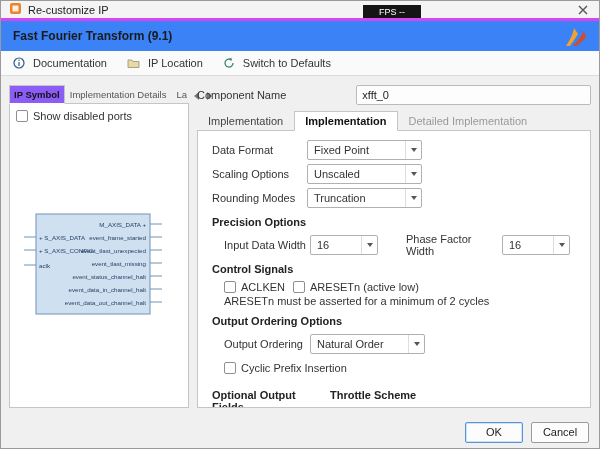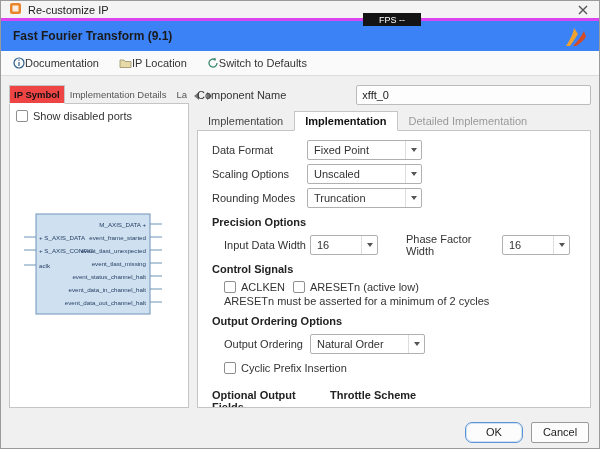--- a/index.html
+++ b/index.html
@@ -5,45 +5,45 @@
   * { box-sizing: border-box; margin: 0; padding: 0; }
   html,body { width:600px; height:449px; overflow:hidden;
     font-family:"Liberation Sans", sans-serif; font-size:11px; color:#333; background:#fff; }
   .window { width:600px; height:449px; border:1px solid #9a9a9a; background:#f0f0f0;
     display:flex; flex-direction:column; position:relative; }
 
   
   .titlebar { height:20px; background:#f4f4f4; border-bottom:3px solid #d946ef;
     display:flex; align-items:center; gap:6px; padding:0 8px; flex:0 0 auto; }
   .title-text { font-size:11px; color:#222; }
-  .fps-badge { position:absolute; top:12px; left:362px; width:58px; height:13px; background:#141414;
+  .fps-badge { position:absolute; top:4px; left:362px; width:58px; height:13px; background:#141414;
     color:#fff; font-size:9px; display:flex; align-items:center; justify-content:center; z-index:5; }
   .close-btn { margin-left:auto; width:16px; height:16px; display:flex; align-items:center;
     justify-content:center; cursor:pointer; }
 
   
   .header { height:30px; background:#3b82f6; display:flex; align-items:center;
     padding:0 12px; flex:0 0 auto; position:relative; }
   .dlg-title { font-weight:bold; font-size:12px; color:#1a1a1a; }
   .xilinx-logo { position:absolute; right:12px; top:5px; }
 
   
   .toolbar { height:25px; background:#fafafa; border-bottom:1px solid #dcdcdc;
     display:flex; align-items:center; gap:20px; padding:0 12px; flex:0 0 auto; }
-  .tool { display:flex; align-items:center; gap:0; color:#333; cursor:pointer; }
+  .tool { display:flex; align-items:center; gap:8px; color:#333; cursor:pointer; }
 
   
   .content { flex:1; display:flex; gap:8px; padding:8px; min-height:0; }
 
   
   .left-panel { width:180px; display:flex; flex-direction:column; min-height:0; }
   .ltabs { display:flex; align-items:flex-end; height:20px; flex:0 0 auto; }
   .ltab { padding:3px 4px; font-size:9.5px; color:#555; white-space:nowrap;
     border:1px solid transparent; cursor:pointer; }
-  .ltab.active { background:#ef4444; border:1px solid #c5c5c5; border-bottom:1px solid #fff;
+  .ltab.active { background:#8b5cf6; border:1px solid #c5c5c5; border-bottom:1px solid #fff;
     color:#111; font-weight:bold; position:relative; z-index:2; }
   .tab-arrows { margin-left:auto; display:flex; gap:3px; padding:0 2px 3px 0; }
   .navbtn { width:10px; height:10px; display:flex; align-items:center; justify-content:center; cursor:pointer; }
   .tri-l { width:0;height:0;border-top:4px solid transparent;border-bottom:4px solid transparent;border-right:5px solid #777; }
   .tri-r { width:0;height:0;border-top:4px solid transparent;border-bottom:4px solid transparent;border-left:5px solid #777; }
   .lbody { flex:1; background:#fff; border:1px solid #c5c5c5; margin-top:-1px;
     padding:6px; position:relative; min-height:0; }
   .cbrow { display:flex; align-items:center; gap:5px; }
   .ip-diagram { position:absolute; left:2px; top:104px; }
 
@@ -84,21 +84,21 @@
   .note { margin:2px 0 2px 12px; color:#333; }
   .twocol { display:flex; }
   .col1 { width:118px; flex:0 0 auto; }
   .col2 { flex:1; }
 
   
   .footer { height:32px; display:flex; align-items:center; justify-content:flex-end;
     gap:8px; padding:0 10px; flex:0 0 auto; }
   .btn { min-width:58px; height:21px; border:1px solid #9a9a9a; background:#fcfcfc; border-radius:2px;
     display:flex; align-items:center; justify-content:center; font-size:11px; color:#222; cursor:pointer; }
-  .btn.ok { border-color:#5a94d6; box-shadow:0 0 0 1px #cfe1f3 inset;border-radius:7px; }
+  .btn.ok { border-color:#5a94d6; box-shadow:0 0 0 1px #cfe1f3 inset; }
 
   .ip-pin-text { font-size:6.2px; fill:#1f3a5f; font-family:"Liberation Sans",sans-serif; }
 </style>
 </head>
 <body>
 
 <div class="window">
 
   <div class="titlebar">
     <span>

